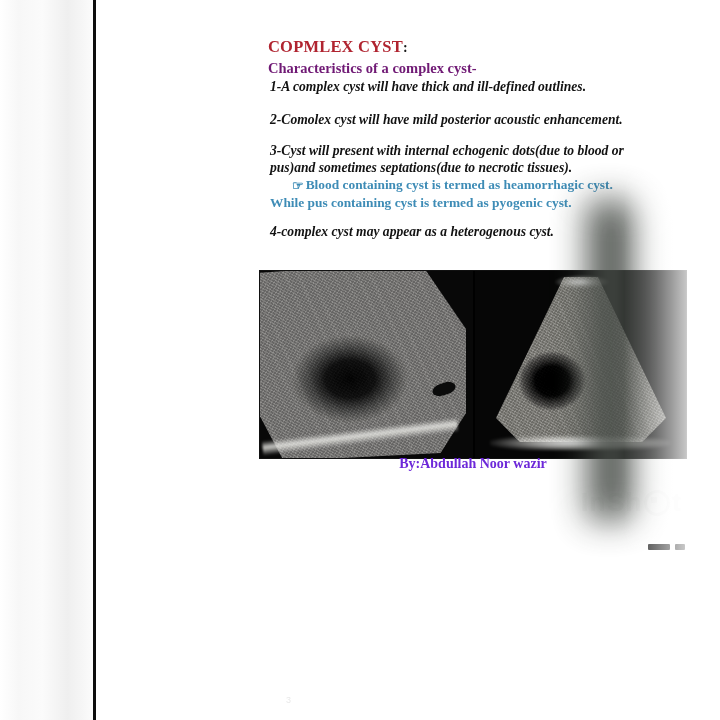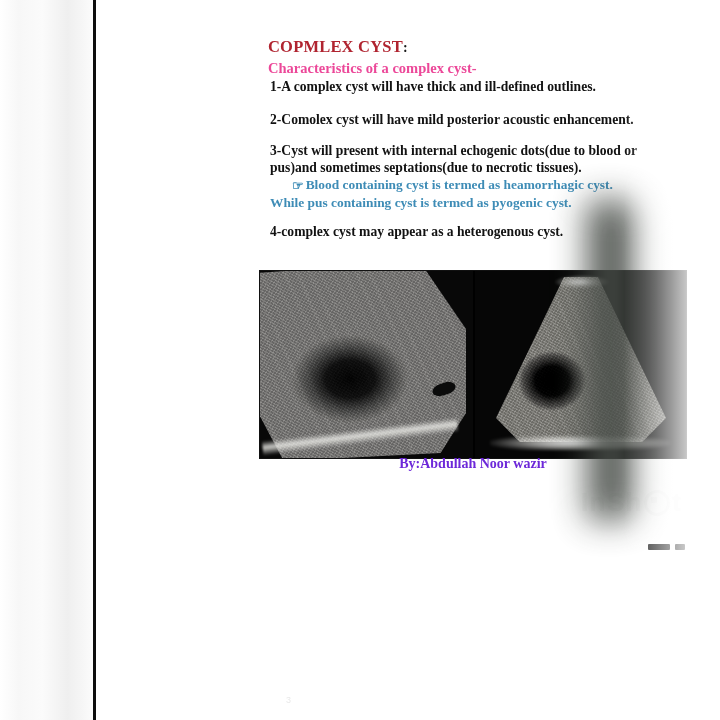--- a/index.html
+++ b/index.html
@@ -62,32 +62,33 @@
   .heading {
     color: #b02430;
     font-weight: bold;
     font-size: 16.5px;
     letter-spacing: 0.2px;
     margin: 0 0 3px 0;
     line-height: 1.15;
   }
   .heading .colon { color: #1a1a1a; font-size: 14px; }
   .subhead {
-    color: #ec4899;
+    color: #701a75;
     font-weight: bold;
     font-size: 14.5px;
     margin: 0 0 1px 0;
     line-height: 1.2;
   }
   .para {
     color: #121212;
     font-weight: bold;
     font-size: 13.6px;
     line-height: 1.26;
     margin: 0 0 13px 2px;
+    font-style: italic;
   }
   .para.tight { margin-bottom: 4px; }
   .blue-line {
     color: #3e8cb6;
     font-weight: bold;
     font-size: 13.4px;
     line-height: 1.3;
     margin: 0 0 0 2px;
   }
   .blue-line.indent { margin-left: 24px; }

